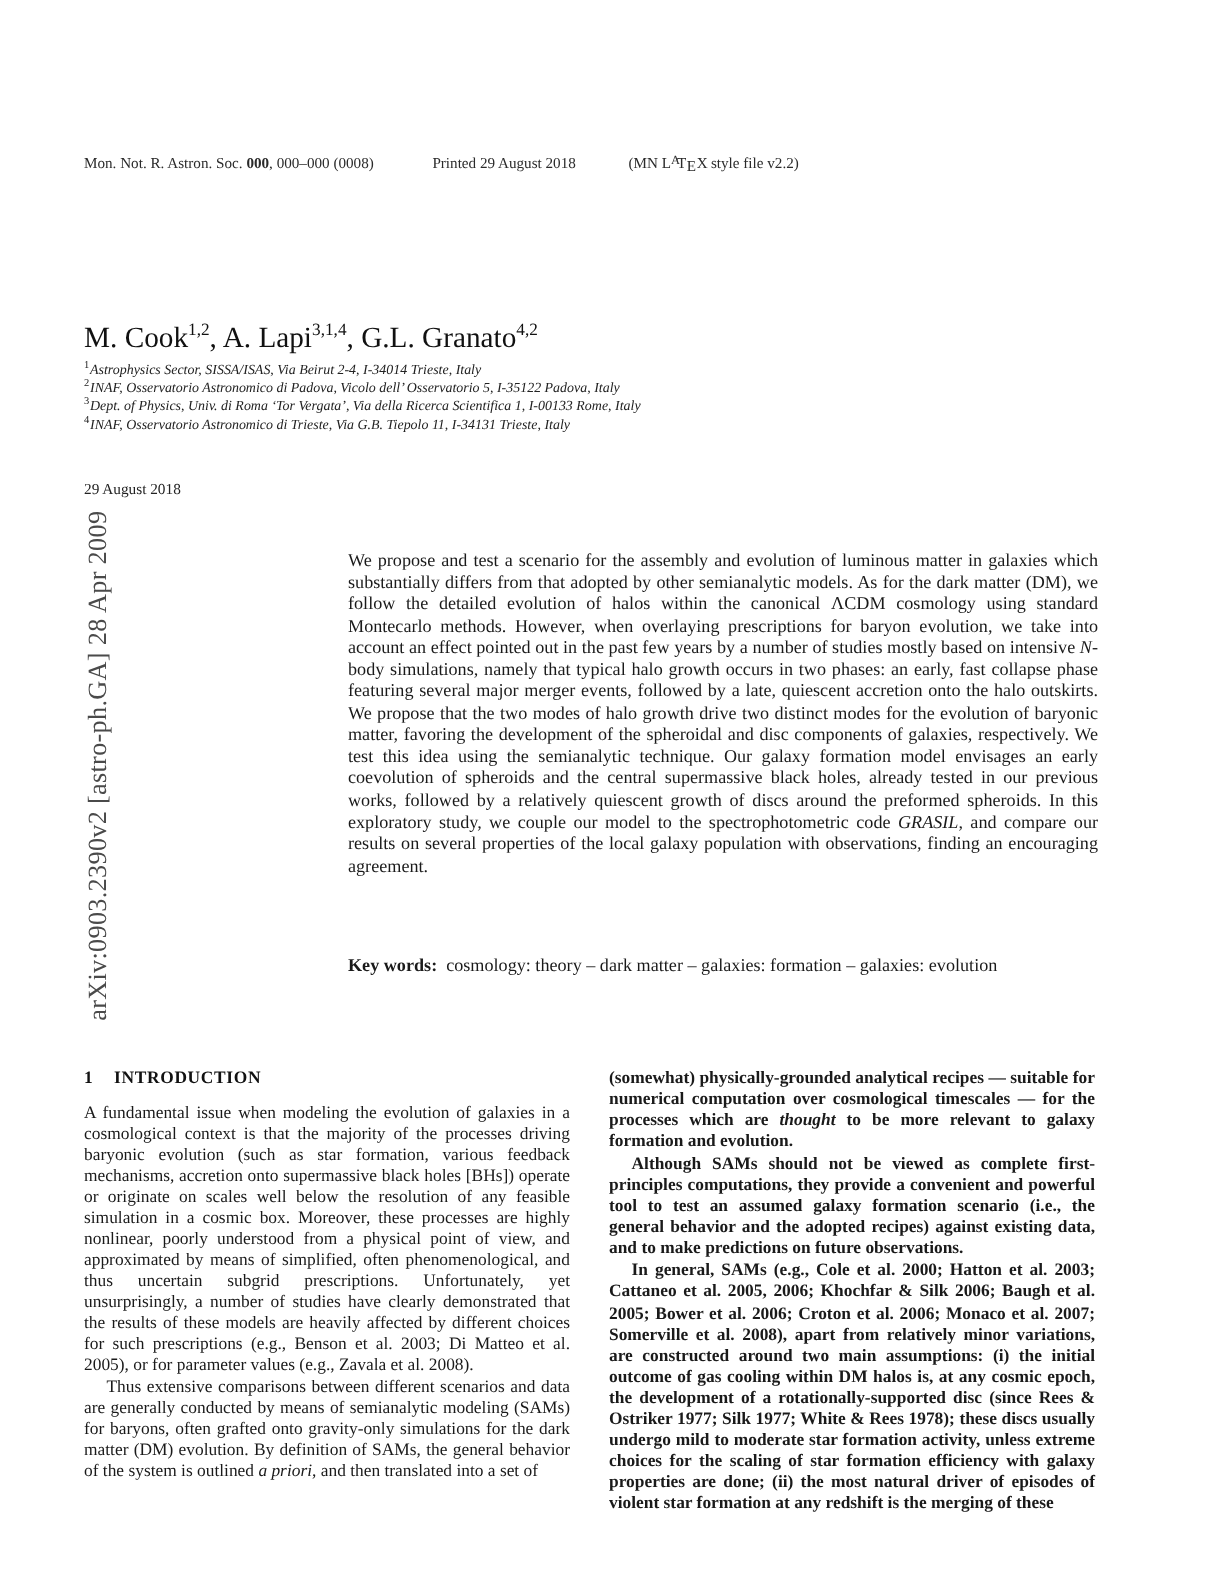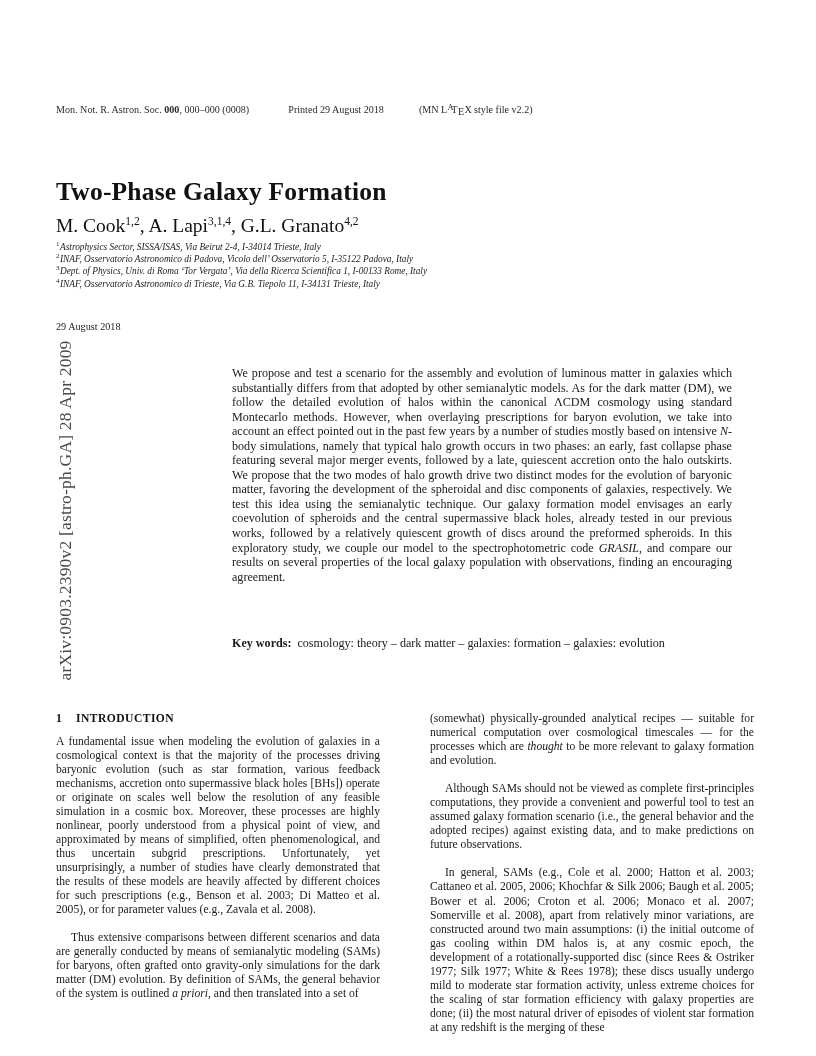--- a/index.html
+++ b/index.html
@@ -168,56 +168,55 @@
   .col {
     position: absolute;
     top: 712px;
     width: 324px;
     font-size: 11.6px;
     line-height: 14.05px;
     text-align: justify;
     color: #1a1a1a;
   }
   .col-left  { left: 56px; }
-  .col-right { left: 430px; }
+  .col-right { left: 406px; font-weight: bold; }
 
   .section-head {
     font-size: 11.6px;
     font-weight: bold;
     letter-spacing: 0.45px;
     margin: 0 0 8.5px 0;
     color: #111;
   }
   .section-head .sec-num { display: inline-block; width: 20px; }
 
   .col p {
     margin: 0;
     text-indent: 0;
   }
   .col p.indent { text-indent: 15px; }
-  .col p.gap { margin-top: 14px; }
+  .col p.gap { margin-top: 1px; }
   .col i { font-style: italic; }
 </style>
 </head>
 <body>
 
 <div class="page">
 
   <div class="arxiv-stamp">arXiv:0903.2390v2  [astro-ph.GA]  28 Apr 2009</div>
 
   <div class="running-head">
     <span>Mon. Not. R. Astron. Soc.</span>
     <span class="bold">000</span><span>, 000–000 (0008)</span>
     <span class="rh-gap-a"></span>
     <span>Printed 29 August 2018</span>
     <span class="rh-gap-b"></span>
     <span><span>(MN </span><span class="latex-logo">L<span class="la">A</span><span class="xx">T</span><span class="te">E</span>X</span><span> style file v2.2)</span></span>
   </div>
 
-  <h1 class="paper-title">Two-Phase Galaxy Formation</h1>
 
   <div class="authors">
     <span>M. Cook</span><sup>1,2</sup><span>, </span><span>A. Lapi</span><sup>3,1,4</sup><span>, </span><span>G.L. Granato</span><sup>4,2</sup>
   </div>
 
   <div class="affiliations">
     <div class="aff-line"><sup>1</sup><span>Astrophysics Sector, SISSA/ISAS, Via Beirut 2-4, I-34014 Trieste, Italy</span></div>
     <div class="aff-line"><sup>2</sup><span>INAF, Osservatorio Astronomico di Padova, Vicolo dell’ Osservatorio 5, I-35122 Padova, Italy</span></div>
     <div class="aff-line"><sup>3</sup><span>Dept. of Physics, Univ. di Roma ‘Tor Vergata’, Via della Ricerca Scientifica 1, I-00133 Rome, Italy</span></div>
     <div class="aff-line"><sup>4</sup><span>INAF, Osservatorio Astronomico di Trieste, Via G.B. Tiepolo 11, I-34131 Trieste, Italy</span></div>

